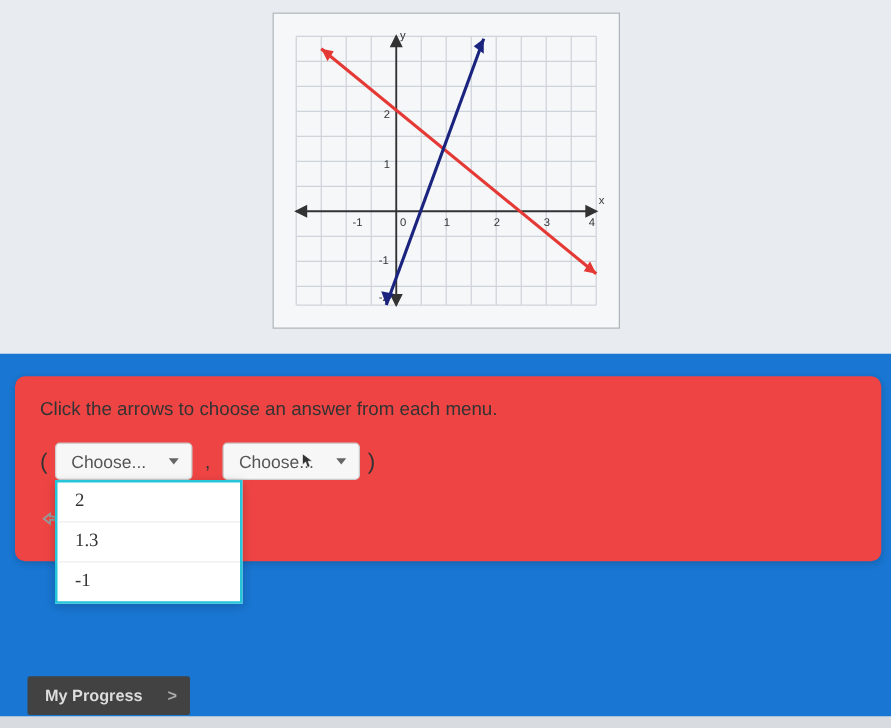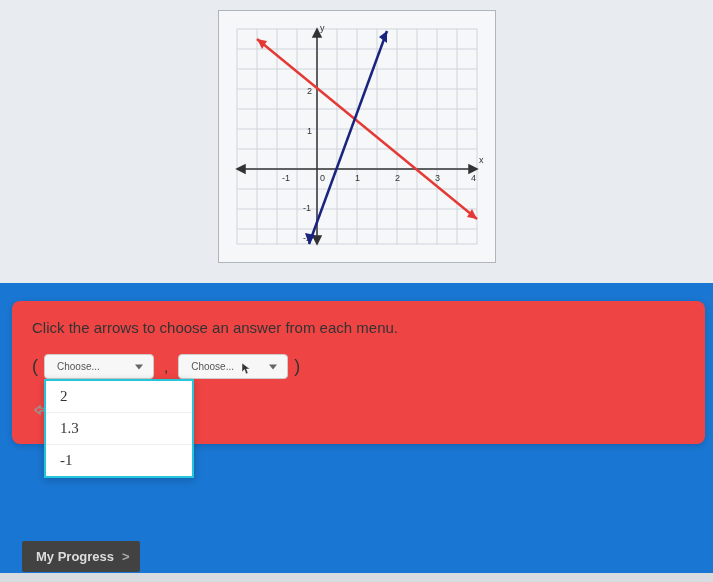--- a/index.html
+++ b/index.html
@@ -56,21 +56,21 @@
     .dropdown {
       position: relative;
       display: inline-block;
     }
     
     .dropdown-btn {
       background: #f7f7f7;
       border: 1px solid #ccc;
       border-radius: 4px;
       padding: 6px 26px 6px 12px;
-      font-size: 10px;
+      font-size: 14px;
       color: #555;
       cursor: pointer;
       min-width: 110px;
       text-align: left;
       position: relative;
     }
     
     .dropdown-btn::after {
       content: "";
       position: absolute;
@@ -134,21 +134,21 @@
       left: 22px;
       background: #424242;
       color: #ddd;
       border: none;
       padding: 8px 10px 8px 14px;
       font-size: 13px;
       font-weight: bold;
       cursor: pointer;
       display: flex;
       align-items: center;
-      gap: 8px;
+      gap: 20px;
       border-radius: 2px;
     }
     
     .progress-btn .chev { color: #aaa; }
   </style>
 </head>
 <body>
 
 <div class="graph-area">
   <div class="graph-container">

